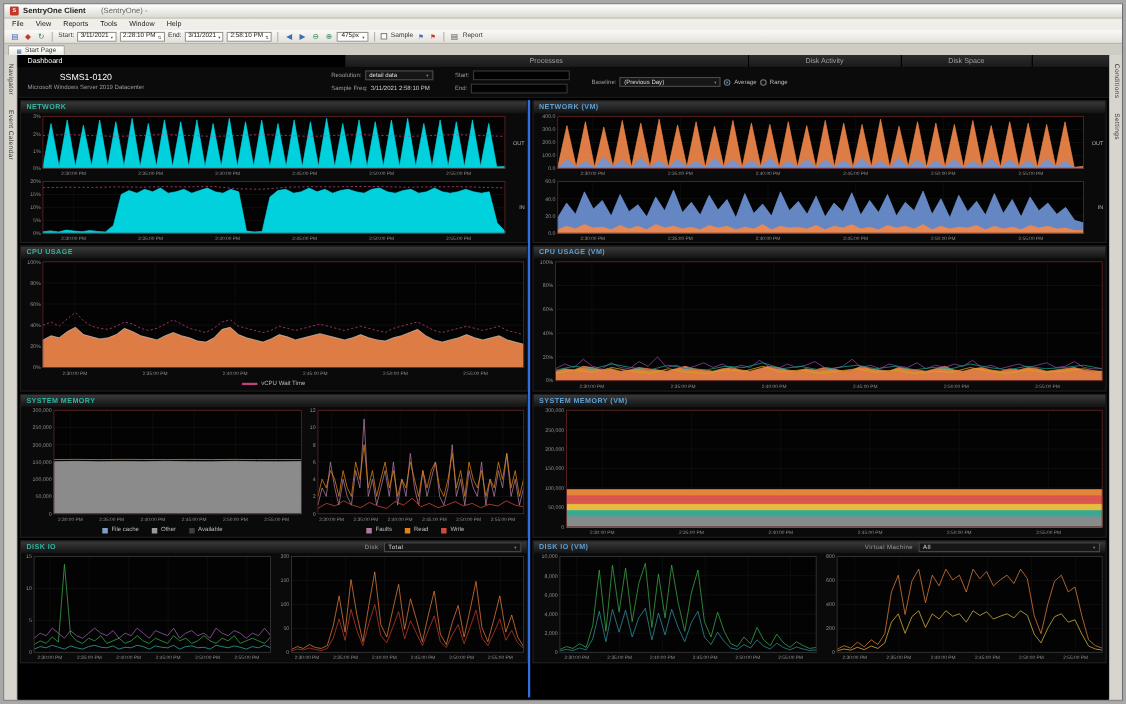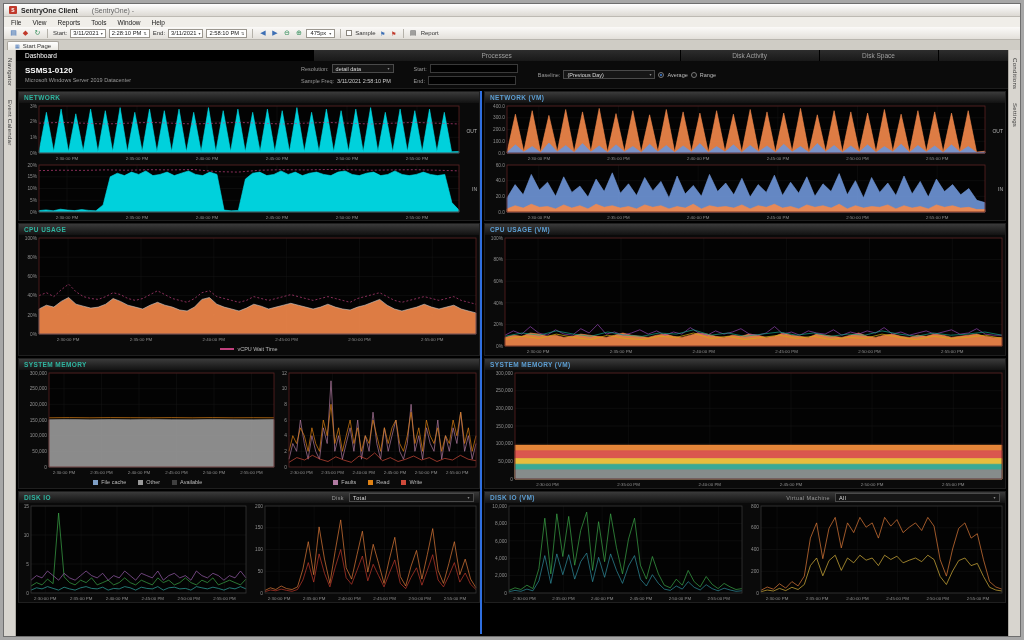--- a/index.html
+++ b/index.html
@@ -54,21 +54,21 @@
 
   .section-tabs { height:11px; flex:none; display:flex; font-size:6.5px; color:#9f9f9f; background:#101010; }
   .stab { display:flex; align-items:center; justify-content:center; border-right:1px solid #000;
     background:linear-gradient(#2d2d2d,#191919); }
   .stab.active { background:#000; color:#fff; justify-content:flex-start; padding-left:9px; }
   .st-0 { width:30%; } .st-1 { width:37%; } .st-2 { width:14%; } .st-3 { width:12%; }
   .st-fill { flex:1; background:linear-gradient(#2d2d2d,#191919); }
 
   .server-bar { height:28px; flex:none; background:#0b0b0b; border-bottom:1px solid #1d1d1d;
     display:flex; align-items:center; padding:0 9px; }
-  .server-name { font-size:8px; font-weight:bold; color:#fff; }
+  .server-name { font-size:8px; font-weight:normal; color:#fff;text-align:center; }
   .server-os { font-size:5.5px; color:#999; margin-top:2px; }
   .controls { display:flex; gap:20px; align-items:center; margin-left:170px; }
   .ctrl-col { display:flex; flex-direction:column; gap:2px; }
   .ctrl-row { display:flex; align-items:center; gap:3px; font-size:5.5px; color:#9a9a9a; height:10px; }
   .dk-select { background:#161616; border:1px solid #4a4a4a; color:#ddd; display:flex; align-items:center;
     justify-content:space-between; padding:0 3px; height:9px; font-size:5.5px; min-width:62px; }
   .dk-input { background:#020202; border:1px solid #3a3a3a; height:9px; width:88px; color:#ccc; font-size:5.5px; }
   .caret { font-size:4px; color:#888; margin-left:4px; }
   .radio { width:6px; height:6px; border-radius:50%; border:1px solid #777; display:inline-block; position:relative; background:#111; }
   .radio.sel::after { content:''; position:absolute; inset:1px; border-radius:50%; background:#3d7edb; }

